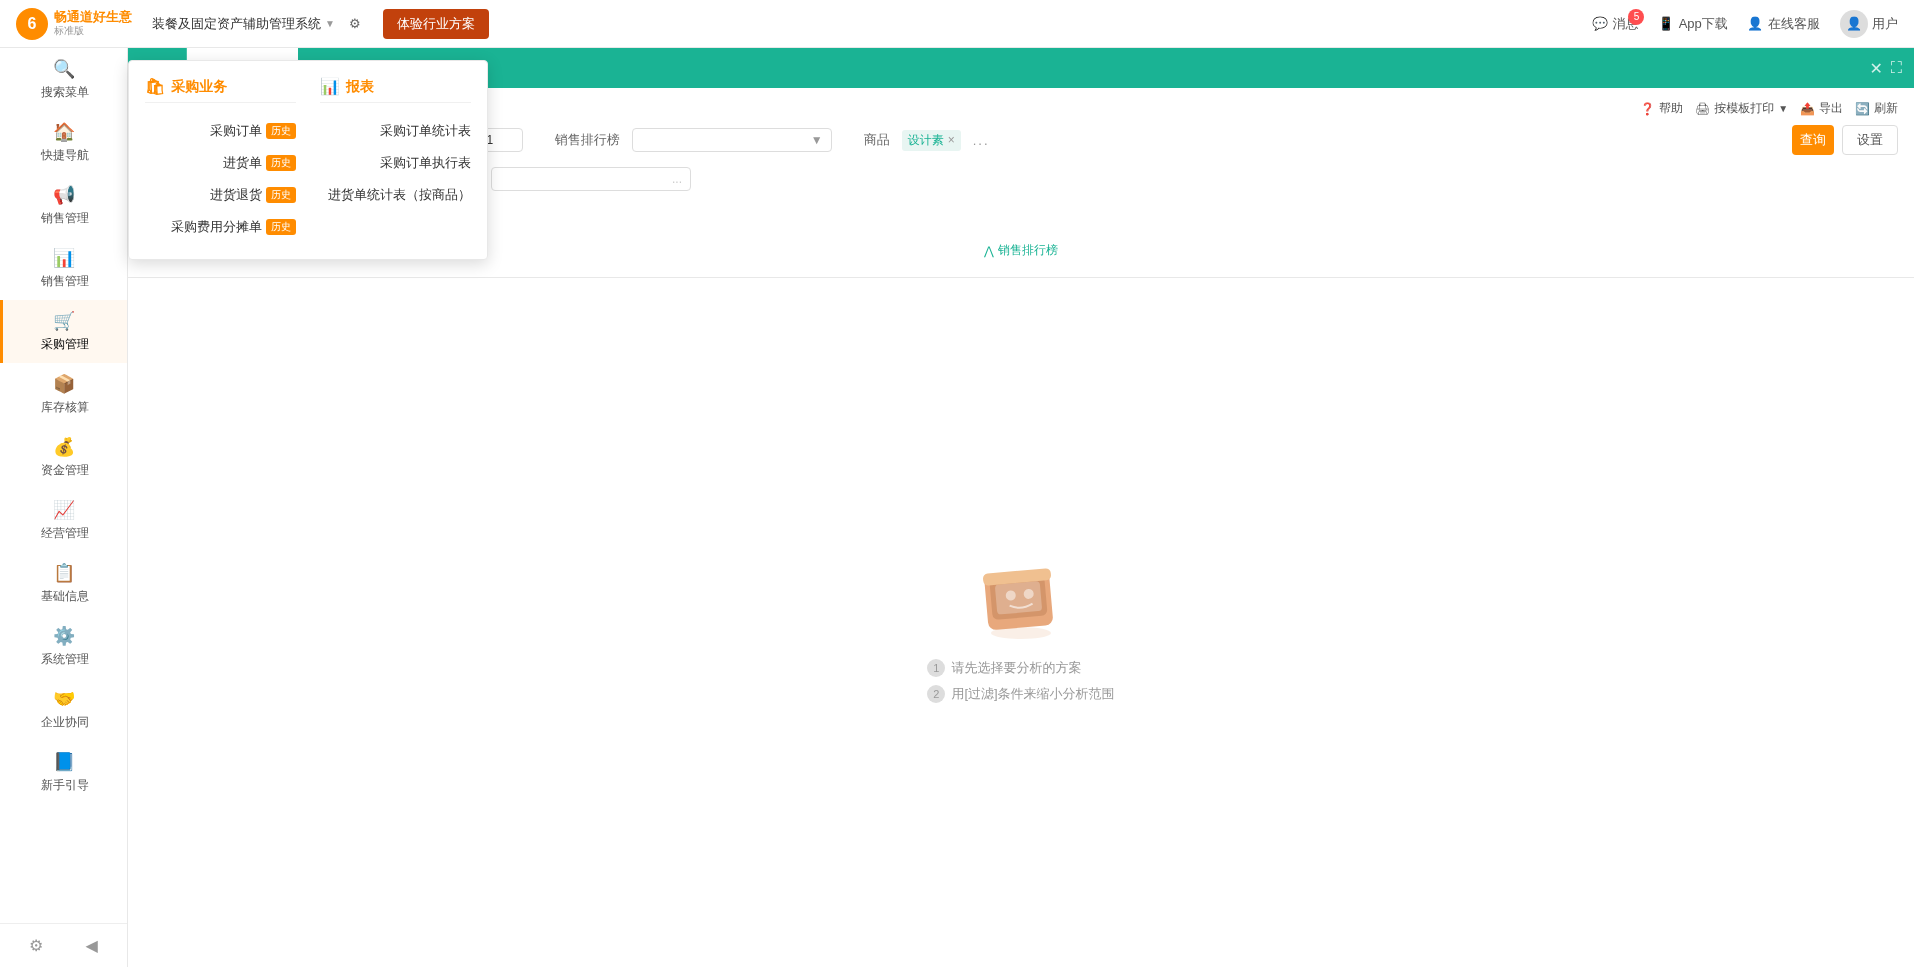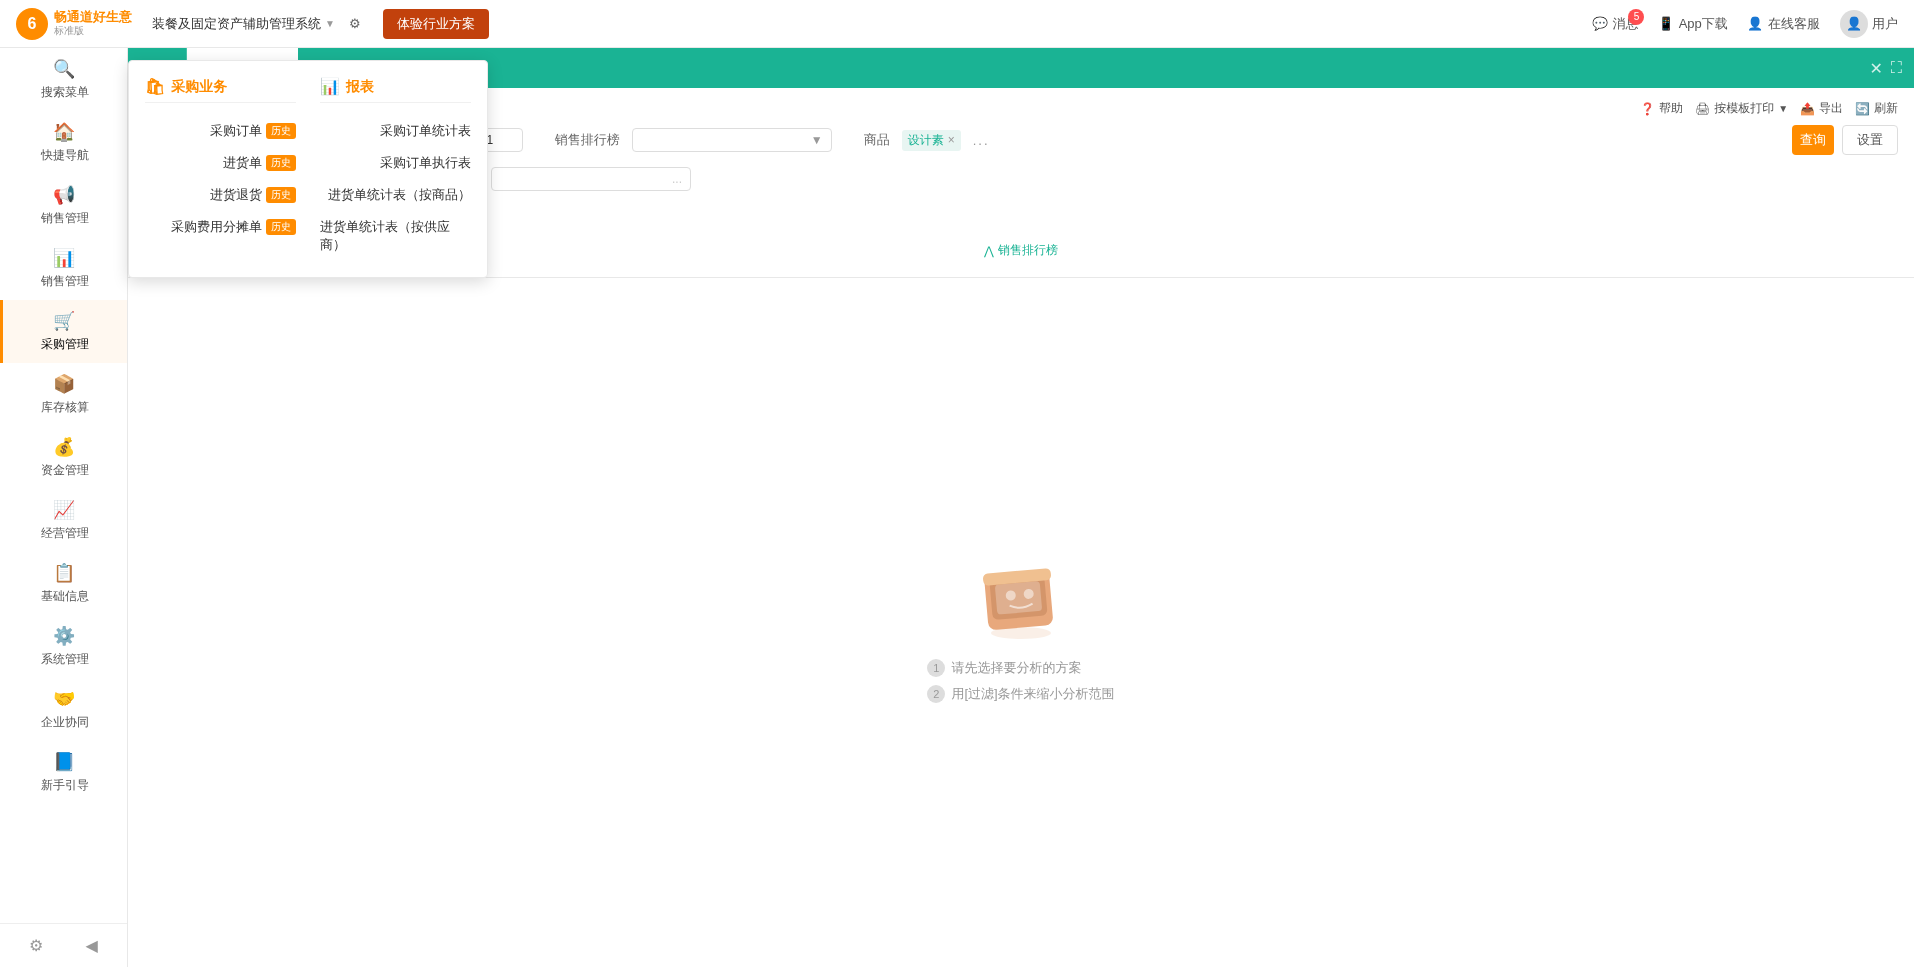--- a/index.html
+++ b/index.html
@@ -344,17 +344,14 @@
     </div>
     <div class="menu-item-row">
       <span class="menu-item-label">采购订单统计表</span>
     </div>
     <div class="menu-item-row">
       <span class="menu-item-label">采购订单执行表</span>
     </div>
     <div class="menu-item-row">
       <span class="menu-item-label">进货单统计表（按商品）</span>
     </div>
-    <div class="menu-item-row">
-      <span class="menu-item-label">进货单统计表（按供应商）</span>
-    </div>
   </div>
 </div>
 
 </body></html>

